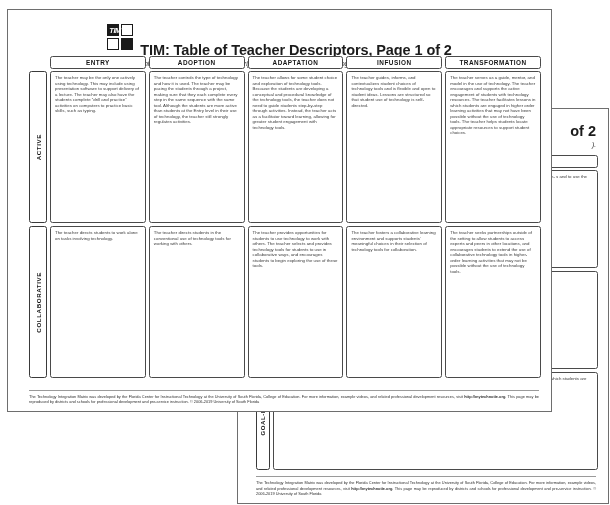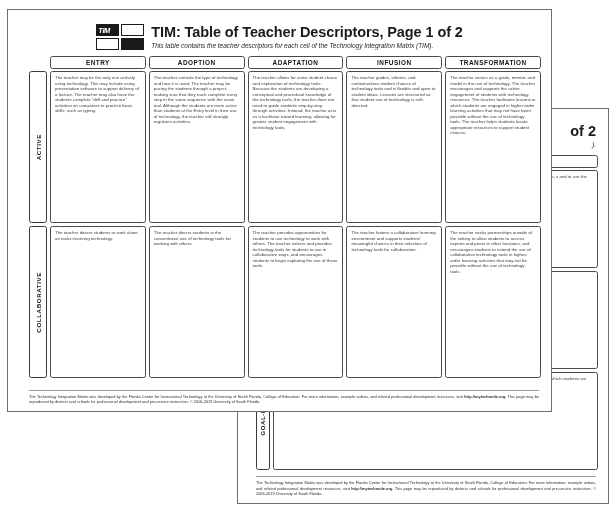--- a/index.html
+++ b/index.html
@@ -28,32 +28,32 @@
     left:7px;top:9px;width:545px;height:403px;
   }
 
   
   .doc-head{
     position:absolute;left:0;right:0;top:14px;
     display:flex;align-items:flex-start;justify-content:center;
     gap:7px;
   }
   .logo{
-    width:48px;height:26px;flex:0 0 auto;position:relative;
+    width:26px;height:26px;flex:0 0 auto;position:relative;
     display:grid;grid-template-columns:1fr 1fr;grid-template-rows:1fr 1fr;
     gap:1.5px;
   }
   .logo i{display:block;border:1px solid #1a1a1a;background:#fff;}
   .logo i.fill{background:#1a1a1a;position:relative;}
   .logo .wm{
     position:absolute;left:1px;top:0px;font-size:7.5px;font-weight:bold;
     color:#ffffff;letter-spacing:-0.4px;line-height:11px;
     font-family:"Liberation Sans", sans-serif;
   }
-  .head-text{max-width:390px;}
+  .head-text{max-width:390px;margin-top:18px;}
   .doc-title{
     font-size:14.5px;font-weight:bold;color:#1b1b1b;
     line-height:16px;letter-spacing:-0.1px;white-space:nowrap;
   }
   .doc-sub{
     font-size:6.6px;font-style:italic;color:#2b2b2b;line-height:9px;
     margin-top:1px;letter-spacing:-0.05px;
   }
 
   

